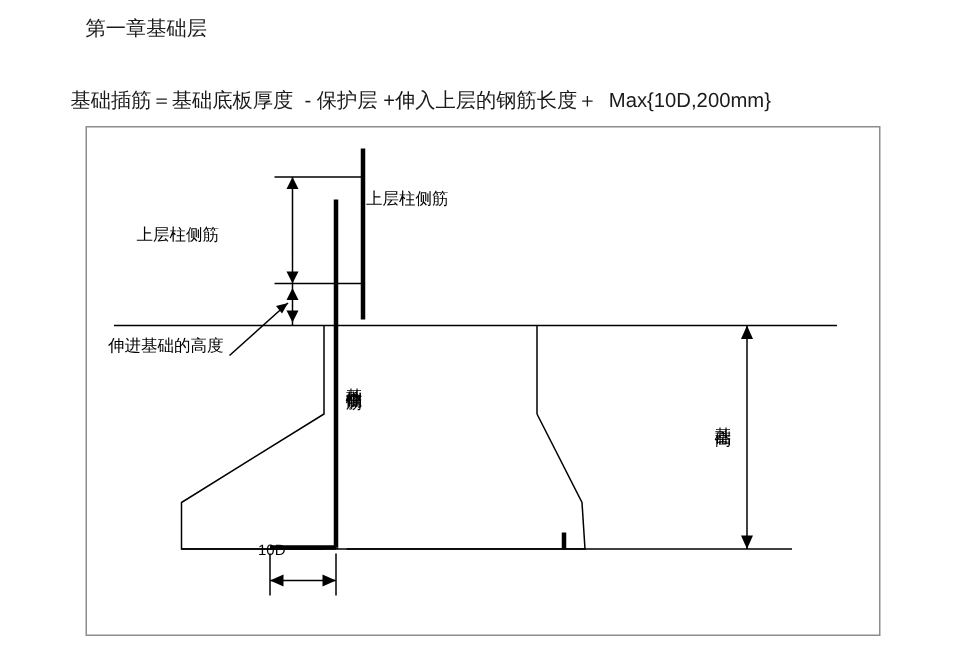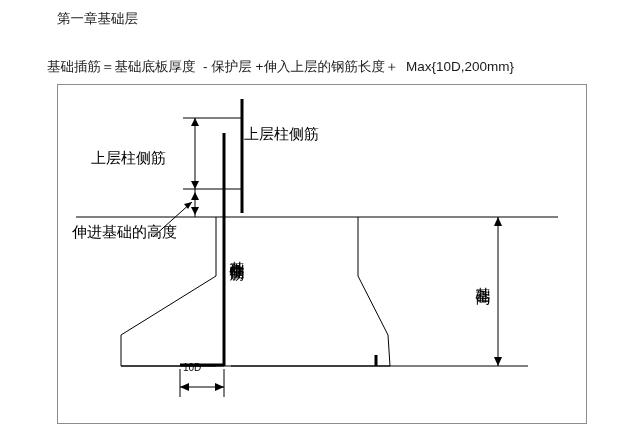--- a/index.html
+++ b/index.html
@@ -39,35 +39,35 @@
     height: 338px;
     border: 1px solid #8c8c8c;
     background: #ffffff;
     overflow: hidden;
   }
   .figure svg {
     display: block;
   }
   .fig-label {
     position: absolute;
-    font-size: 15px;
+    font-size: 11px;
     color: #000000;
     white-space: pre;
   }
   .fig-label.vertical {
     writing-mode: vertical-rl;
     text-orientation: upright;
     letter-spacing: 1px;
   }
   #lbl-dajie { left: 33px; top: 64px; }
   #lbl-shangceng { left: 186px; top: 40px; }
   #lbl-chenru { left: 14px; top: 138px; }
   #lbl-jichuzhong { left: 169px; top: 164px; }
   #lbl-jichugao { left: 415px; top: 190px; }
-  #lbl-tend { left: 125px; top: 277px; font-size: 10px; }
+  #lbl-tend { left: 114px; top: 277px; font-size: 10px; }
 </style>
 </head>
 <body>
 
 <div class="page">
 
   <div class="text-line" id="line-chapter">第一章基础层</div>
   <div class="text-line" id="line-formula">基础插筋＝基础底板厚度  - 保护层 +伸入上层的钢筋长度＋  Max{10D,200mm}</div>
 
   <div class="figure">

